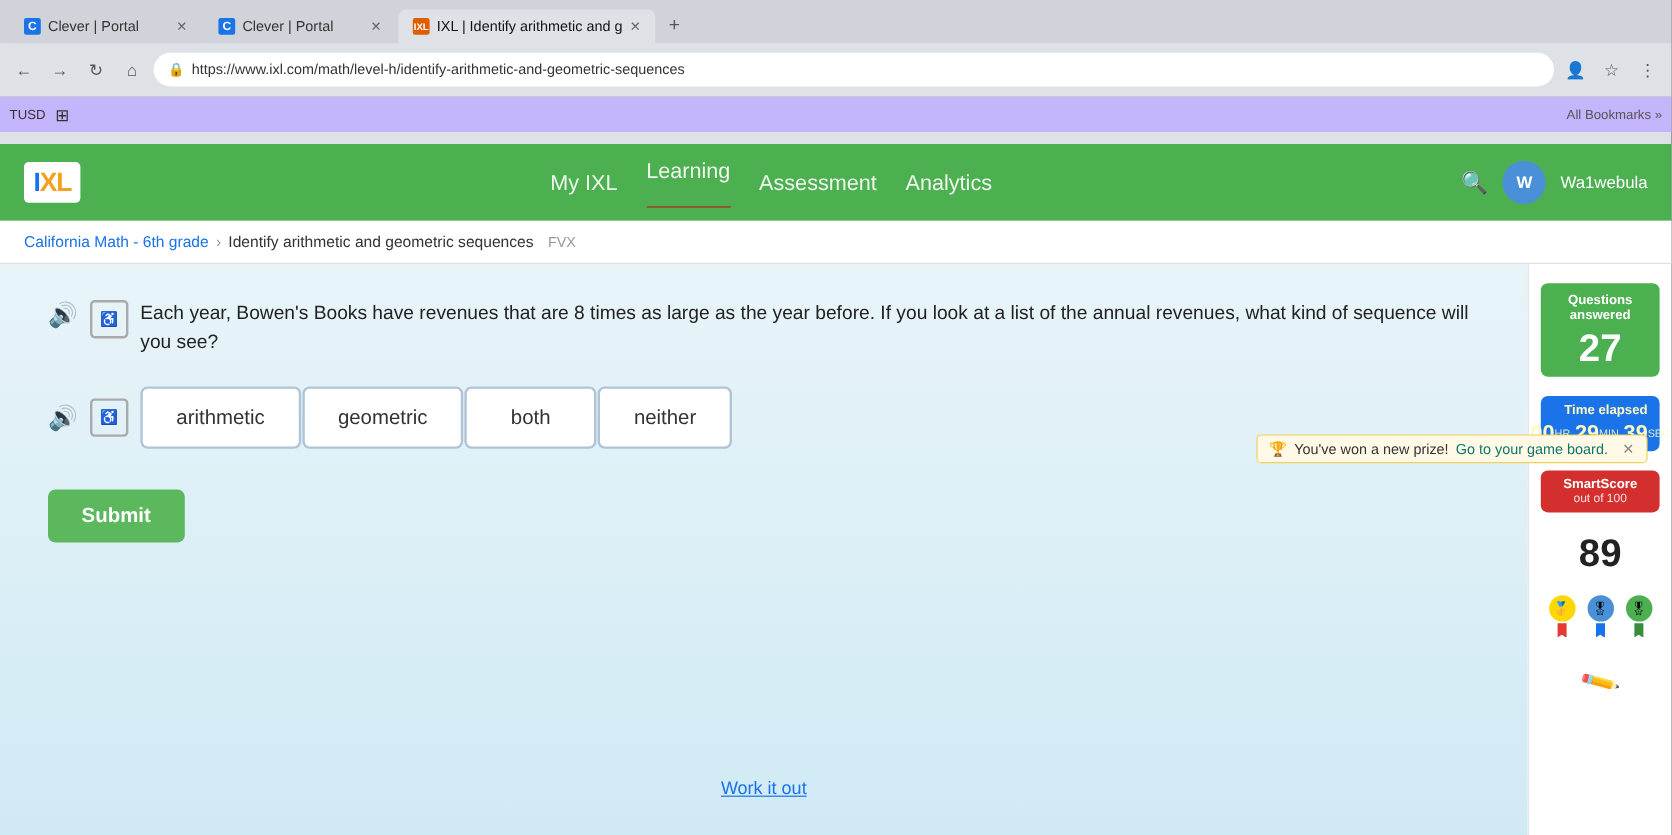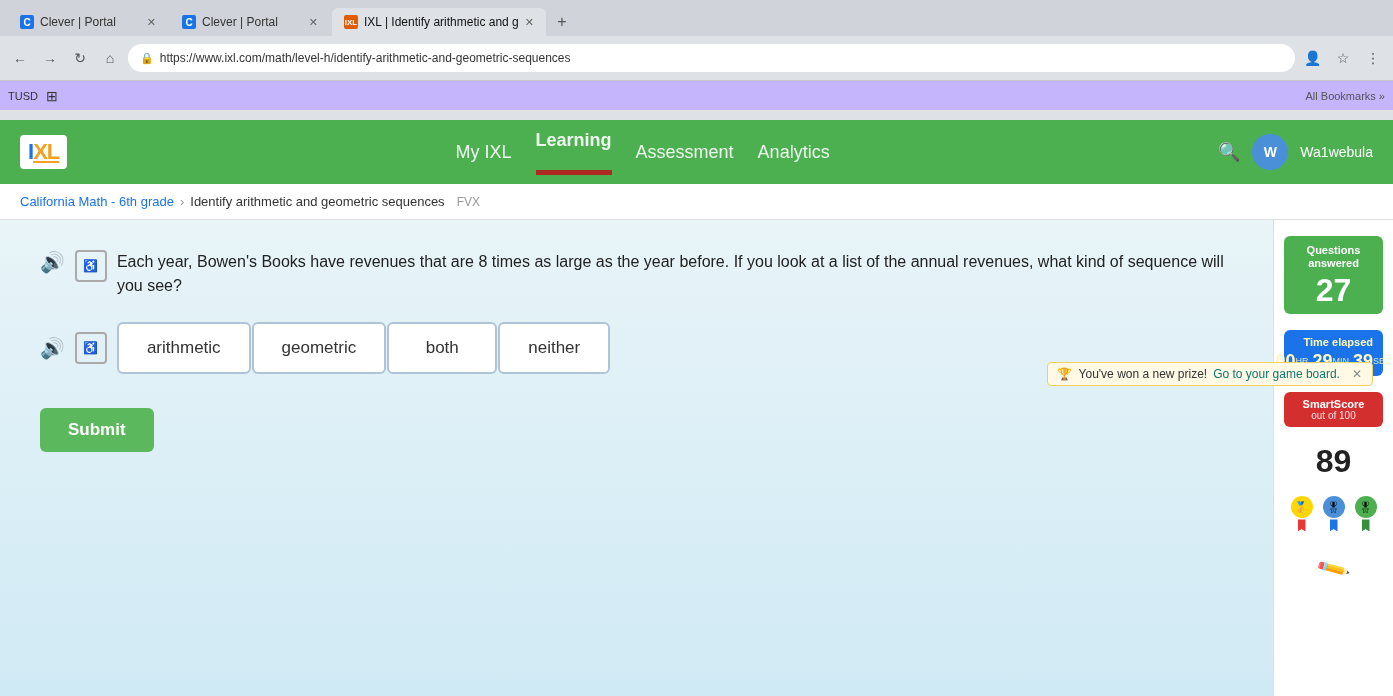--- a/index.html
+++ b/index.html
@@ -135,22 +135,22 @@
     }
     .ixl-nav-item {
       color: white;
       font-size: 18px;
       font-weight: 500;
       cursor: pointer;
       text-decoration: none;
       opacity: 0.9;
     }
     .ixl-nav-item.active {
-      font-weight: 700;
-      border-bottom: 5px solid #b91c1c;
+      font-weight: 400;
+      border-bottom: 1px solid #b91c1c;
       padding-bottom: 19px;
     }
     .ixl-header-right {
       display: flex;
       align-items: center;
       gap: 12px;
       margin-left: auto;
     }
     .search-icon-btn {
       color: white;
@@ -456,21 +456,21 @@
       </div>
       <span style="font-size:14px;cursor:pointer;">⊞</span>
       <span style="margin-left:auto;font-size:11px;color:#555;">All Bookmarks »</span>
     </div>
   </div>
 
   <div class="ixl-app">
 
     <div class="ixl-header">
       <div class="ixl-logo">
-        <span style="color:#1a73e8;">I</span><span style="color:#f4a020;text-decoration:underline;">XL</span>
+        <span style="color:#1a73e8;">I</span><span style="color:#f4a020;">XL</span>
       </div>
       <nav class="ixl-nav">
         <a class="ixl-nav-item">My IXL</a>
         <a class="ixl-nav-item active">Learning</a>
         <a class="ixl-nav-item">Assessment</a>
         <a class="ixl-nav-item">Analytics</a>
       </nav>
       <div class="ixl-header-right">
         <span class="search-icon-btn">🔍</span>
         <div class="user-avatar">W</div>
@@ -518,20 +518,21 @@
             <button class="answer-btn">geometric</button>
             <button class="answer-btn">both</button>
             <button class="answer-btn">neither</button>
           </div>
         </div>
 
         <div>
           <button class="submit-btn">Submit</button>
         </div>
 
+        <div class="work-it-out">Work it out</div>
       </div>
 
       <div class="sidebar">
 
         <div class="qs-answered-box">
           <div class="qs-answered-label">Questions answered</div>
           <div class="qs-answered-num">27</div>
         </div>
 
         <div class="time-elapsed-box">

